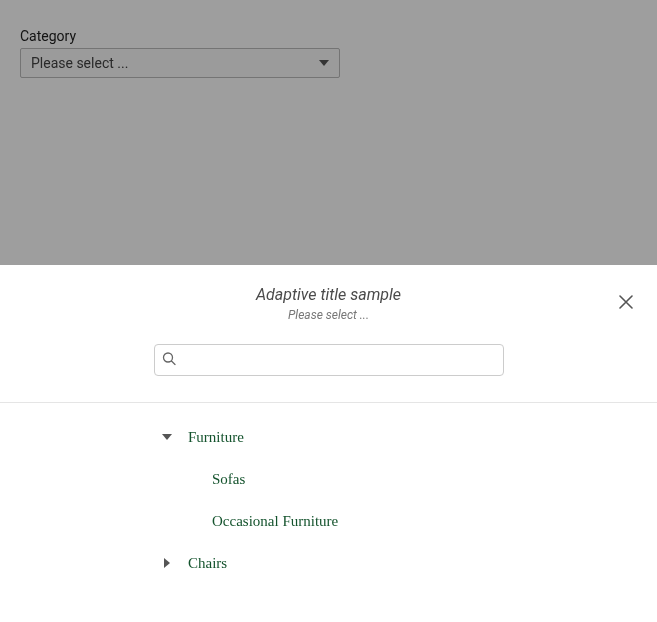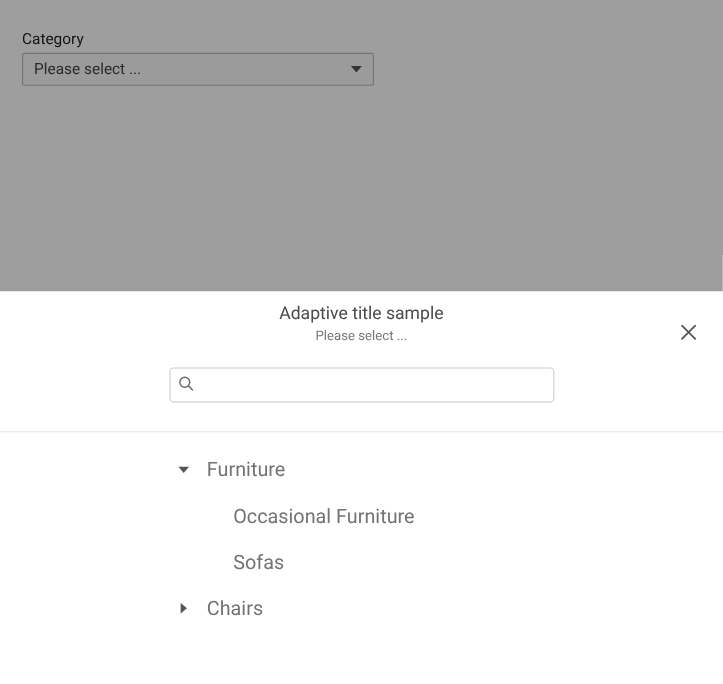--- a/index.html
+++ b/index.html
@@ -64,21 +64,22 @@
       position: absolute;
       top: 265px;
       left: 0;
       right: 0;
       bottom: 0;
       background: #fff;
     }
     .modal-header {
       position: relative;
       text-align: center;
-      padding-top: 10px;
+      padding-top: 20px;
+      font-style: italic;
     }
     .modal-title {
       font-size: 16px;
       color: #4a4a4a;
       font-weight: 400;
     }
     .modal-subtitle {
       font-size: 12px;
       color: #777;
       margin-top: 4px;
@@ -141,22 +142,23 @@
       display: flex;
       justify-content: center;
       align-items: center;
       margin-right: 14px;
       color: #555;
     }
     .tree-caret svg {
       display: block;
     }
     .tree-label {
-      font-size: 18px;
-      color: #737373;
+      font-size: 15px;
+      color: #14532d;
+      font-family: Liberation Serif, serif;
     }
     .tree-child {
       padding-left: 52px;
     }
     .tree-child .tree-row {
       margin-bottom: 18px;
     }
   </style>
 </head>
 <body>
@@ -205,24 +207,24 @@
       <span class="tree-caret">
         <svg width="10" height="6" viewBox="0 0 10 6">
             <path d="M0 0 L5 6 L10 0 Z" fill="#555"></path>
           </svg>
       </span>
       <span class="tree-label">Furniture</span>
     </div>
 
     <div class="tree-child">
       <div class="tree-row">
-        <span class="tree-label">Occasional Furniture</span>
+        <span class="tree-label">Sofas</span>
       </div>
       <div class="tree-row">
-        <span class="tree-label">Sofas</span>
+        <span class="tree-label">Occasional Furniture</span>
       </div>
     </div>
 
     <div class="tree-row">
       <span class="tree-caret">
         <svg width="6" height="10" viewBox="0 0 6 10">
             <path d="M0 0 L6 5 L0 10 Z" fill="#555"></path>
           </svg>
       </span>
       <span class="tree-label">Chairs</span>

